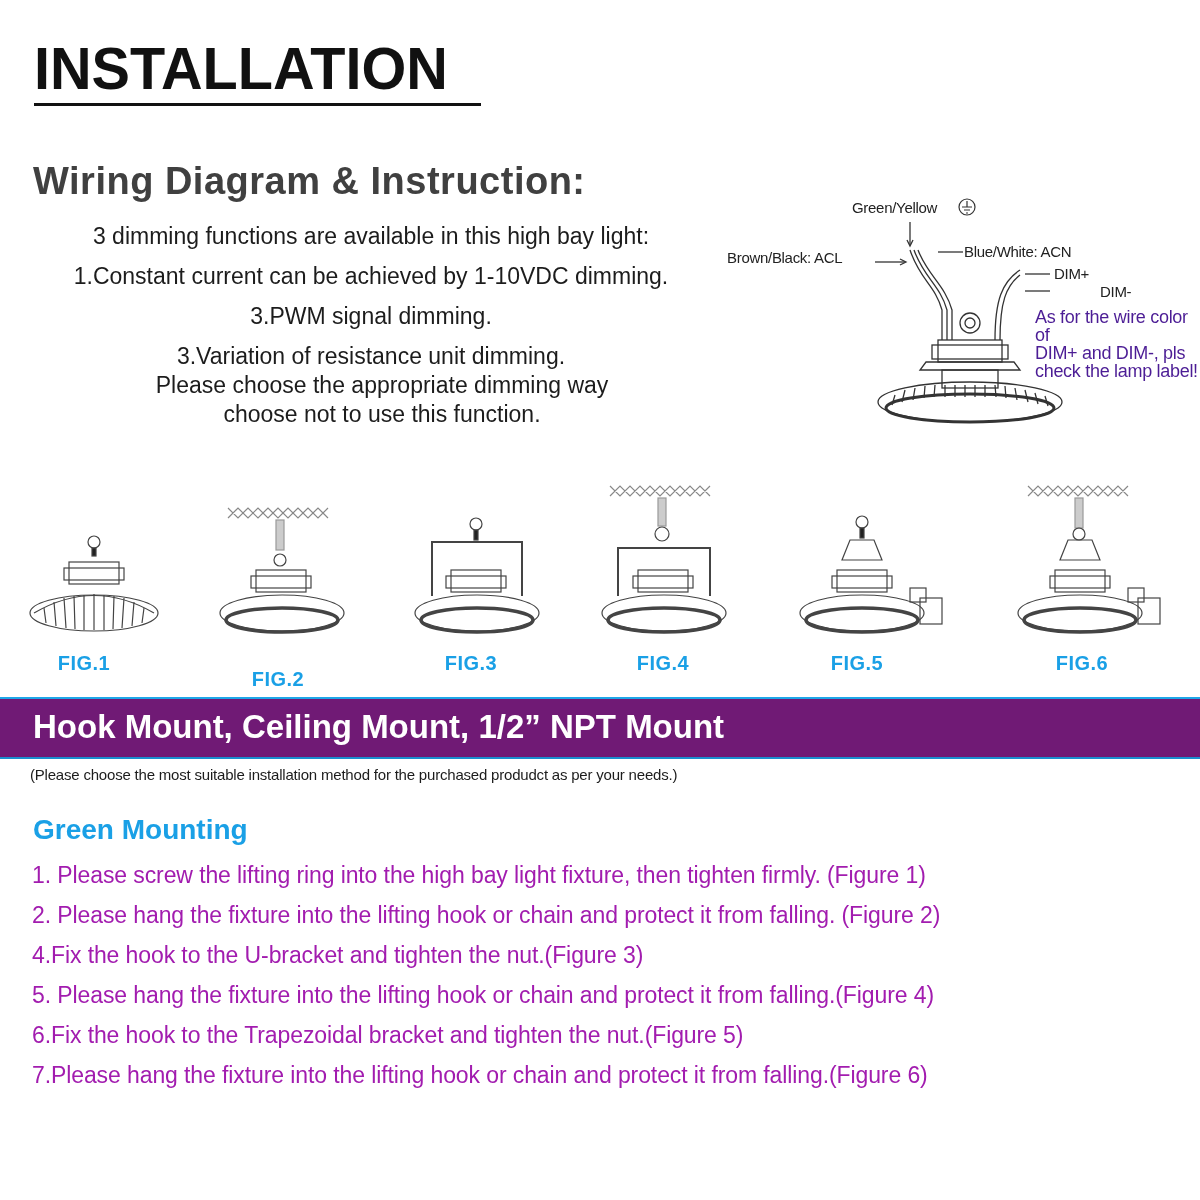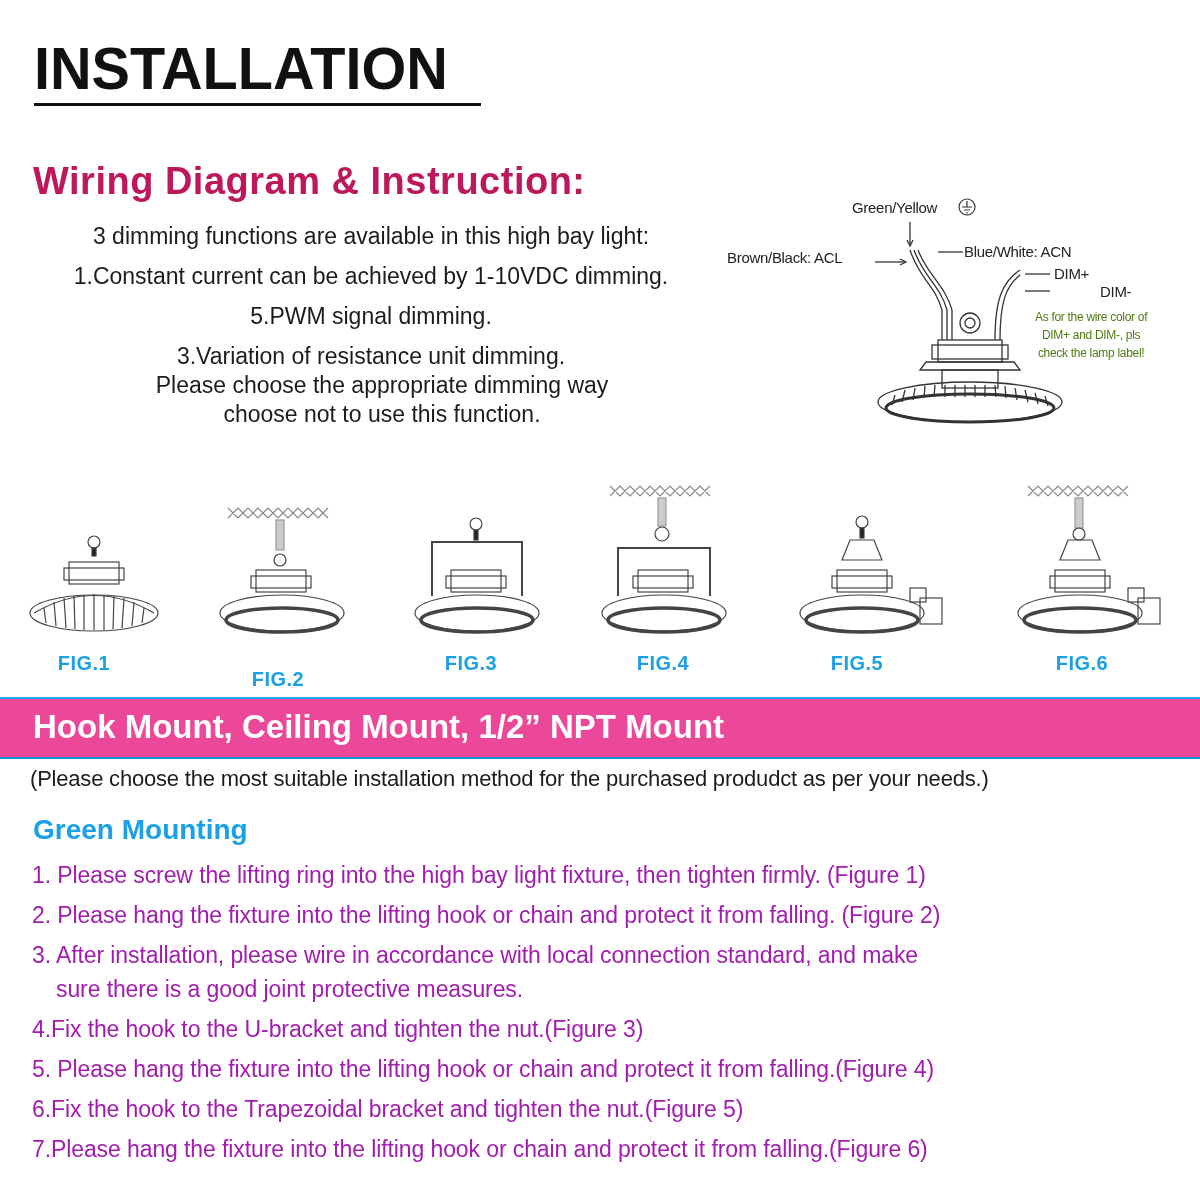--- a/index.html
+++ b/index.html
@@ -9,69 +9,69 @@
   .title {
     position: absolute; left: 34px; top: 36px;
     font-family: "Liberation Sans", sans-serif; font-weight: 700;
     font-size: 60px; letter-spacing: 0px; color: #111;
     line-height: 66px; transform: scaleX(0.96); transform-origin: left top;
   }
   .title-rule { position: absolute; left: 34px; top: 103px; width: 447px; height: 3px; background: #111; }
 
   .wiring-heading {
     position: absolute; left: 33px; top: 160px;
-    font-weight: 700; font-size: 38px; color: #be185d; letter-spacing: 0.5px;
+    font-weight: 700; font-size: 38px; color: #404040; letter-spacing: 0.5px;
   }
 
   .dim-list { position: absolute; left: 21px; top: 222px; width: 700px; text-align: center; }
   .dim-line { font-size: 23px; color: #1c1c1c; line-height: 29px; white-space: nowrap; }
   .dim-line.gap { margin-top: 11px; }
   .dim-line.indent { padding-left: 22px; }
 
   .wiring-fig { position: absolute; left: 720px; top: 190px; width: 480px; height: 250px; }
   .wlabel { position: absolute; font-size: 15px; color: #222; white-space: nowrap; letter-spacing: -0.3px; }
-  .wnote { position: absolute; font-size: 12px; color: #4d7c0f; line-height: 18px; letter-spacing: -0.3px; text-align: center; }
+  .wnote { position: absolute; font-size: 18px; color: #4c1d95; line-height: 18px; letter-spacing: -0.3px; }
 
   .figs { position: absolute; left: 0; top: 478px; width: 1200px; height: 210px; }
   .fig { position: absolute; top: 0; width: 150px; height: 200px; }
   .fig svg { position: absolute; left: 0; top: 0; }
   .fig-label {
     position: absolute; top: 174px; width: 100%; text-align: center;
     font-size: 20px; font-weight: 700; color: #1aa0e6; letter-spacing: 0.5px;
   }
 
   .banner {
     position: absolute; left: 0; top: 697px; width: 1200px; height: 62px;
-    background: #ec4899; border-top: 2px solid #1ea6e8; border-bottom: 2px solid #1a8fce;
+    background: #701a75; border-top: 2px solid #1ea6e8; border-bottom: 2px solid #1a8fce;
   }
   .banner-text {
     position: absolute; left: 33px; top: 9px; font-weight: 700; font-size: 33px; color: #ffffff;
     white-space: nowrap;
   }
 
-  .note { position: absolute; left: 30px; top: 766px; font-size: 22px; color: #1c1c1c; white-space: nowrap; letter-spacing: -0.2px; }
+  .note { position: absolute; left: 30px; top: 766px; font-size: 15px; color: #1c1c1c; white-space: nowrap; letter-spacing: -0.2px; }
 
   .hook-heading { position: absolute; left: 33px; top: 814px; font-size: 28px; color: #1aa0e6; font-weight: 700; }
 
   .steps { position: absolute; left: 32px; top: 860px; width: 1150px; }
   .step { font-size: 23px; color: #a21caf; line-height: 30px; white-space: nowrap; margin-bottom: 10px; letter-spacing: -0.1px; }
   .step .cont { display: block; padding-left: 24px; margin-top: 4px; }
 </style>
 </head>
 <body>
 
 <div class="title">INSTALLATION</div>
 <div class="title-rule"></div>
 
 <div class="wiring-heading">Wiring Diagram &amp; Instruction:</div>
 
 <div class="dim-list">
   <div class="dim-line">3 dimming functions are available in this high bay light:</div>
   <div class="dim-line gap">1.Constant current can be achieved by 1-10VDC dimming.</div>
-  <div class="dim-line gap">5.PWM signal dimming.</div>
+  <div class="dim-line gap">3.PWM signal dimming.</div>
   <div class="dim-line gap">3.Variation of resistance unit dimming.</div>
   <div class="dim-line indent">Please choose the appropriate dimming way</div>
   <div class="dim-line indent">choose not to use this function.</div>
 </div>
 
 <div class="wiring-fig">
   <svg width="480" height="250" viewBox="0 0 480 250">
     <g fill="none" stroke="#333" stroke-width="1.3">
 
       <path d="M190 60 C 200 90, 215 95, 222 120 L 222 150"></path>
@@ -210,18 +210,17 @@
   <div class="banner-text">Hook Mount, Ceiling Mount, 1/2” NPT Mount</div>
 </div>
 
 <div class="note">(Please choose the most suitable installation method for the purchased produdct as per your needs.)</div>
 
 <div class="hook-heading">Green Mounting</div>
 
 <div class="steps">
   <div class="step"><span>1. Please screw the lifting ring into the high bay light fixture, then tighten firmly. (Figure 1)</span></div>
   <div class="step"><span>2. Please hang the fixture into the lifting hook or chain and protect it from falling. (Figure 2)</span></div>
-  <div class="step"><span>3. After installation, please wire in accordance with local connection standard, and make</span><span class="cont">sure there is a good joint protective measures.</span></div>
   <div class="step"><span>4.Fix the hook to the U-bracket and tighten the nut.(Figure 3)</span></div>
   <div class="step"><span>5. Please hang the fixture into the lifting hook or chain and protect it from falling.(Figure 4)</span></div>
   <div class="step"><span>6.Fix the hook to the Trapezoidal bracket and tighten the nut.(Figure 5)</span></div>
   <div class="step"><span>7.Please hang the fixture into the lifting hook or chain and protect it from falling.(Figure 6)</span></div>
 </div>
 
 </body></html>

